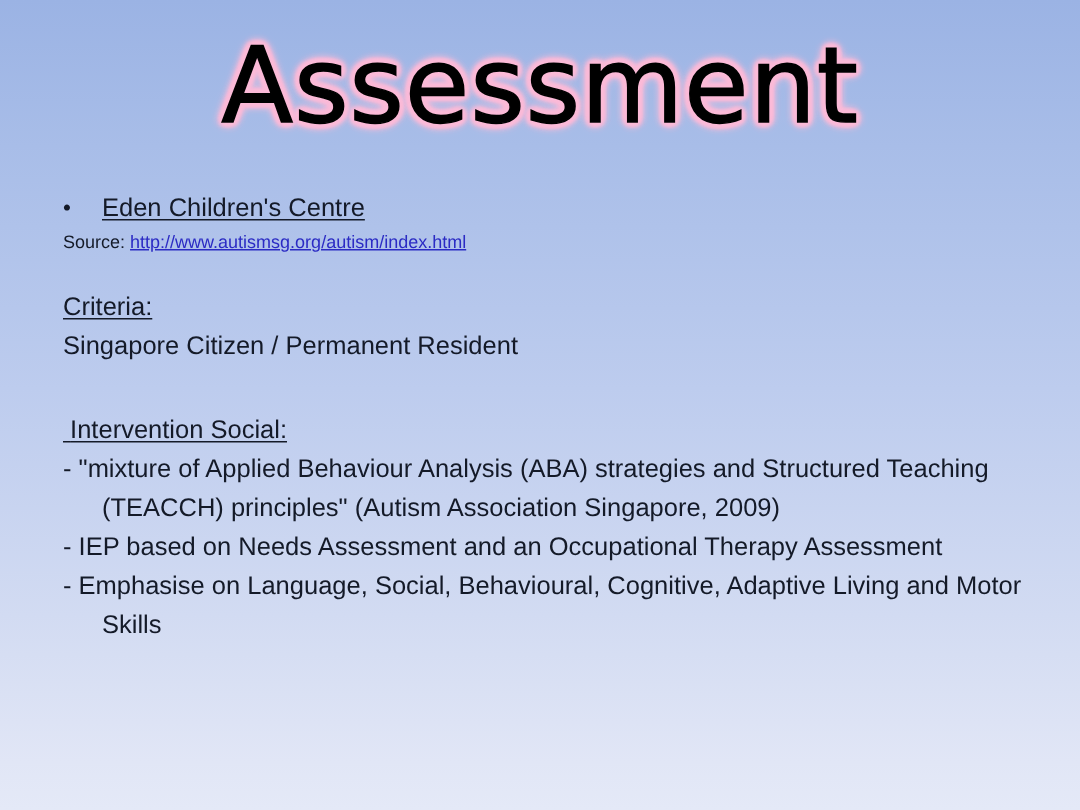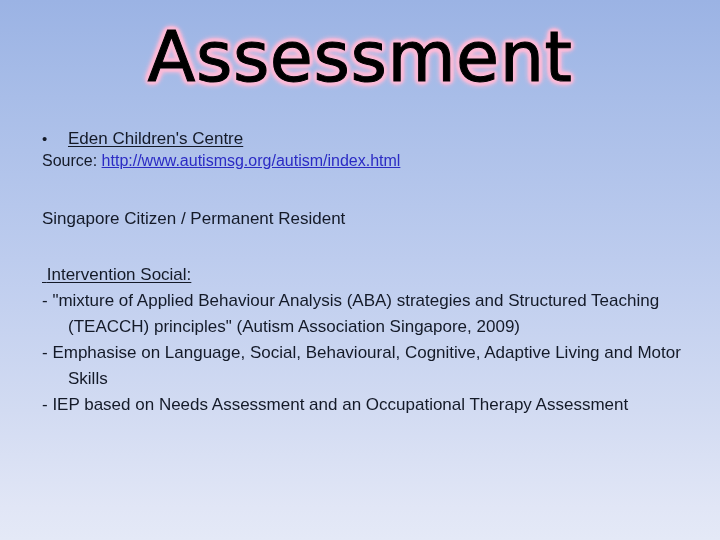--- a/index.html
+++ b/index.html
@@ -94,24 +94,24 @@
   }
   .bullet-text {
     font-size: 17px;
     line-height: 22px;
     font-weight: normal;
     text-decoration: underline;
     text-underline-offset: 2px;
   }
 
   .source-line {
-    font-size: 16px;
+    font-size: 12px;
     line-height: 18px;
     margin-top: 2px;
-    margin-bottom: 14px;
+    margin-bottom: 0;
   }
   .source-label { color: #141A28; }
   .source-link {
     color: #2B2BC4;
     text-decoration: underline;
     text-underline-offset: 1px;
     cursor: pointer;
   }
 
   .spacer-sm { height: 22px; }
@@ -143,28 +143,29 @@
       <span class="bullet-mark">•</span>
       <span class="bullet-text">Eden Children's Centre</span>
     </div>
 
     <div class="source-line">
       <span class="source-label">Source:</span><span>&nbsp;</span><span class="source-link">http://www.autismsg.org/autism/index.html</span>
     </div>
 
     <div class="spacer-sm"></div>
 
+    <div class="line heading-underline">Criteria:</div>
 
 
     <div class="line">Singapore Citizen / Permanent Resident</div>
 
     <div class="spacer-md"></div>
 
     <div class="line heading-underline"> Intervention Social:</div>
 
     <div class="line hang">- "mixture of Applied Behaviour Analysis (ABA) strategies and Structured Teaching (TEACCH) principles" (Autism Association Singapore, 2009)</div>
 
+    <div class="line hang">- IEP based on Needs Assessment and an Occupational Therapy Assessment</div>
+
     <div class="line hang">- Emphasise on Language, Social, Behavioural, Cognitive, Adaptive Living and Motor Skills</div>
-
-    <div class="line hang">- IEP based on Needs Assessment and an Occupational Therapy Assessment</div>
 
   </div>
 </div>
 
 </body></html>

